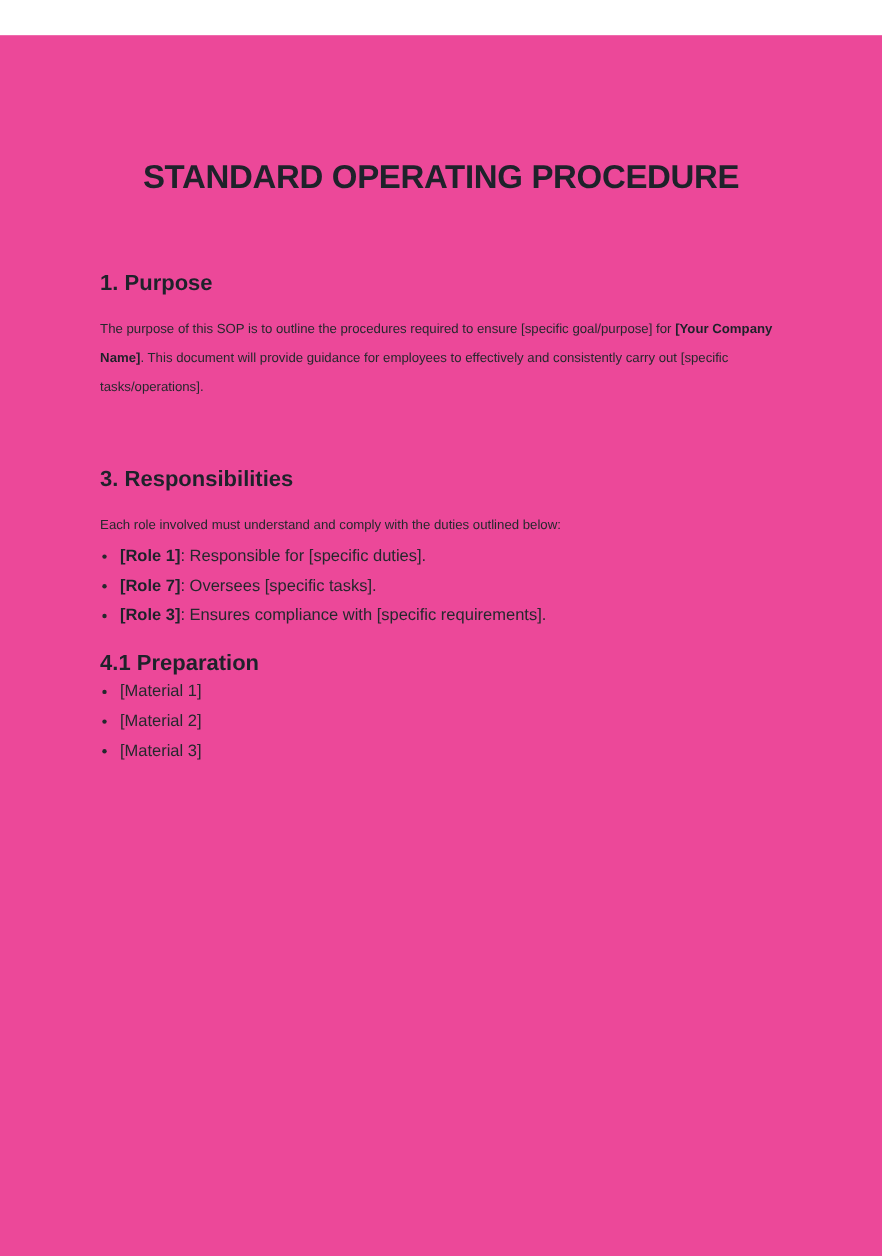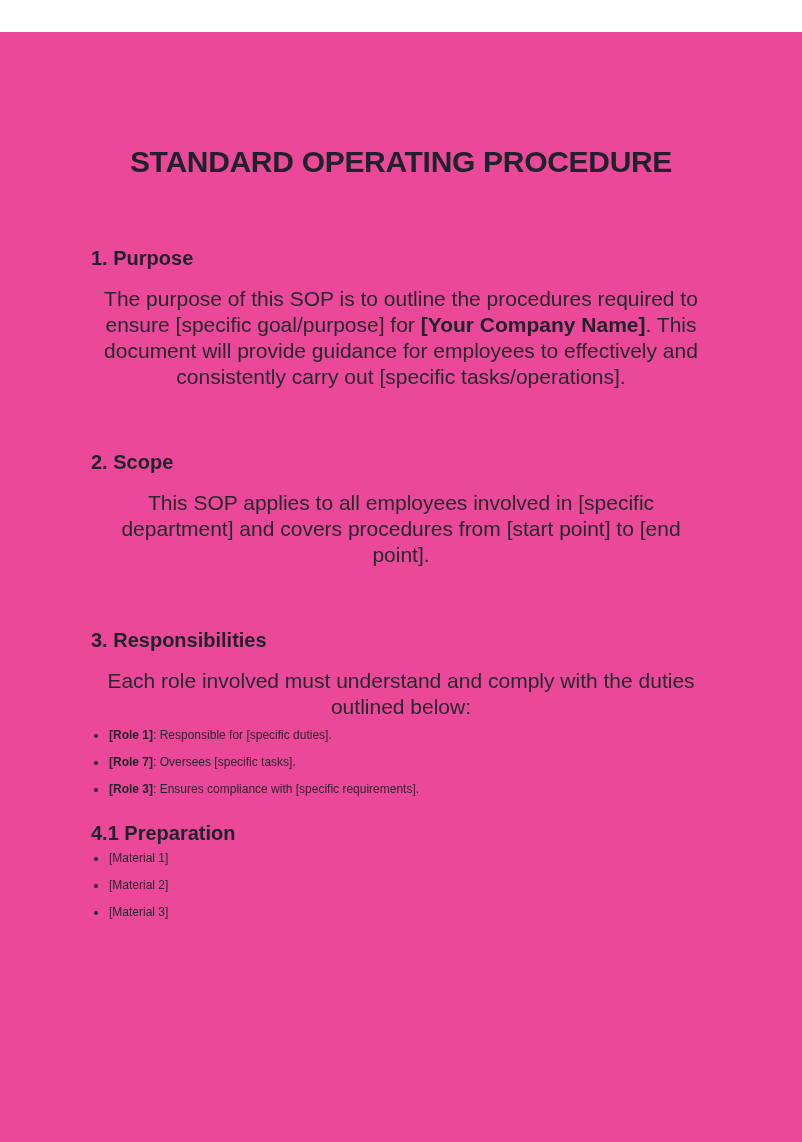--- a/index.html
+++ b/index.html
@@ -45,53 +45,48 @@
     font-size: 20px;
     line-height: 20px;
     font-weight: 700;
     color: #1e222a;
   }
   .sub-heading.steps {
     margin-top: 16px;
   }
   .body-text {
     margin: 16px 0 0 0;
-    font-size: 21px;
+    font-size: 12px;
     line-height: 26px;
     color: #25282d;
-    text-align: center;
   }
   .bullet-list {
     margin: 2px 0 0 0;
     padding-left: 17px;
-    font-size: 12px;
+    font-size: 15px;
     color: #25282d;
   }
   .bullet-list li {
     line-height: 27px;
     padding-left: 1px;
   }
   strong { font-weight: 700; color: #1e222a; }
 </style>
 </head>
 <body>
 
 <div class="doc">
 
   <h1 class="doc-title">STANDARD OPERATING PROCEDURE</h1>
 
   <section>
     <h2 class="sec-heading first">1. Purpose</h2>
     <p class="body-text"><span>The purpose of this SOP is to outline the procedures required to ensure [specific goal/purpose] for </span><strong>[Your Company Name]</strong><span>. This document will provide guidance for employees to effectively and consistently carry out [specific tasks/operations].</span></p>
   </section>
 
-  <section>
-    <h2 class="sec-heading">2. Scope</h2>
-    <p class="body-text">This SOP applies to all employees involved in [specific department] and covers procedures from [start point] to [end point].</p>
-  </section>
 
   <section>
     <h2 class="sec-heading">3. Responsibilities</h2>
     <p class="body-text">Each role involved must understand and comply with the duties outlined below:</p>
     <ul class="bullet-list">
       <li><strong>[Role 1]</strong><span>: Responsible for [specific duties].</span></li>
       <li><strong>[Role 7]</strong><span>: Oversees [specific tasks].</span></li>
       <li><strong>[Role 3]</strong><span>: Ensures compliance with [specific requirements].</span></li>
     </ul>
   </section>

